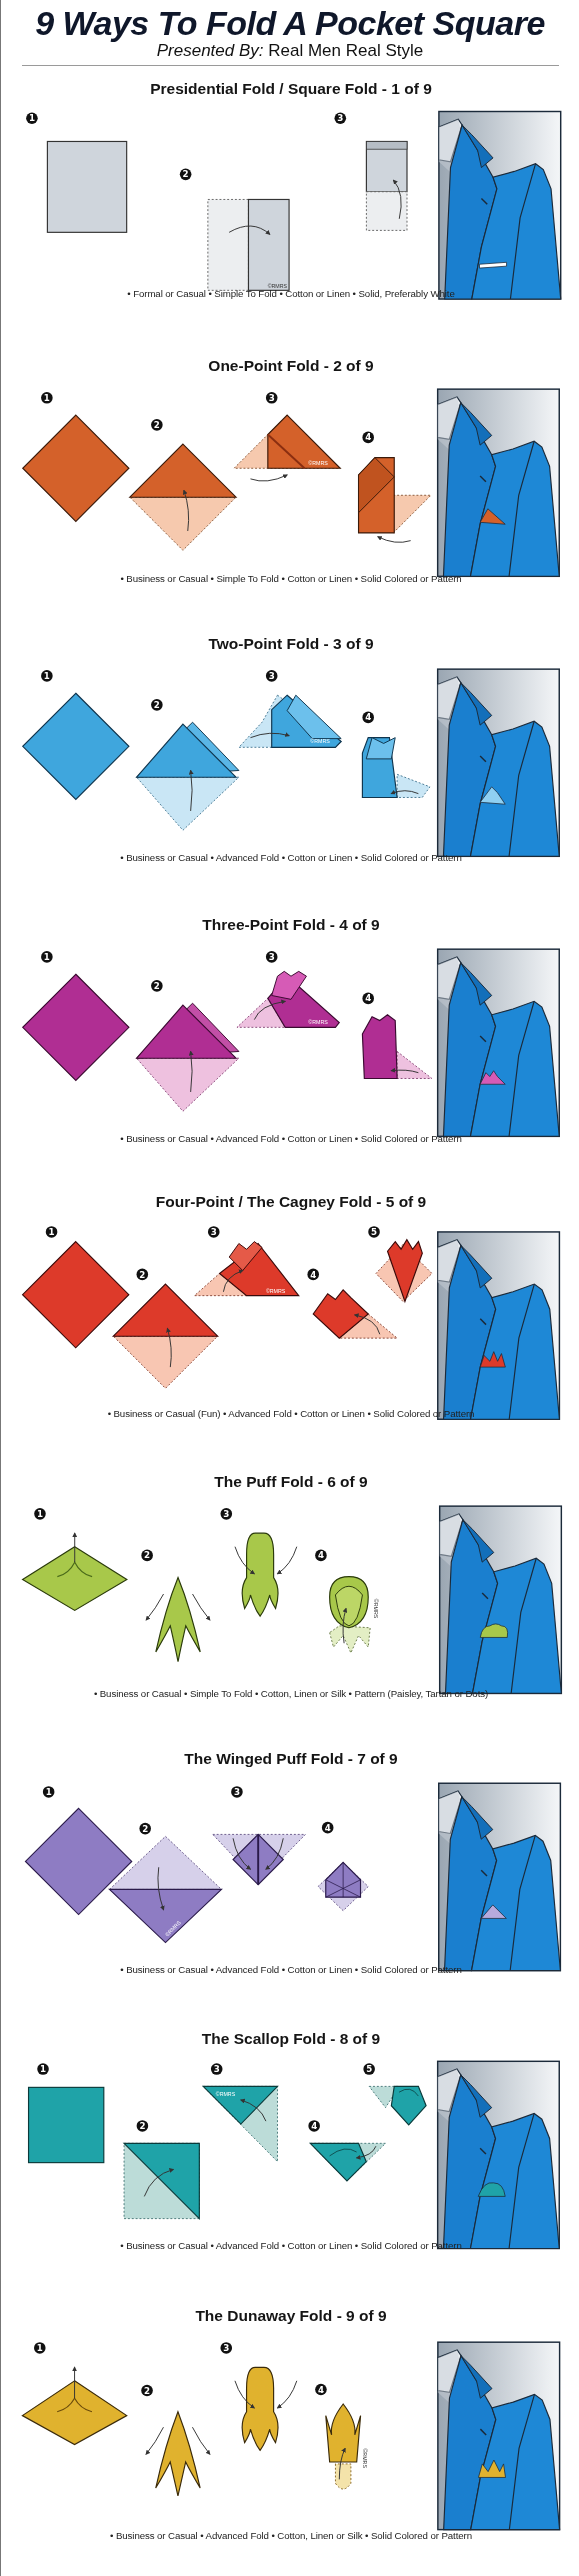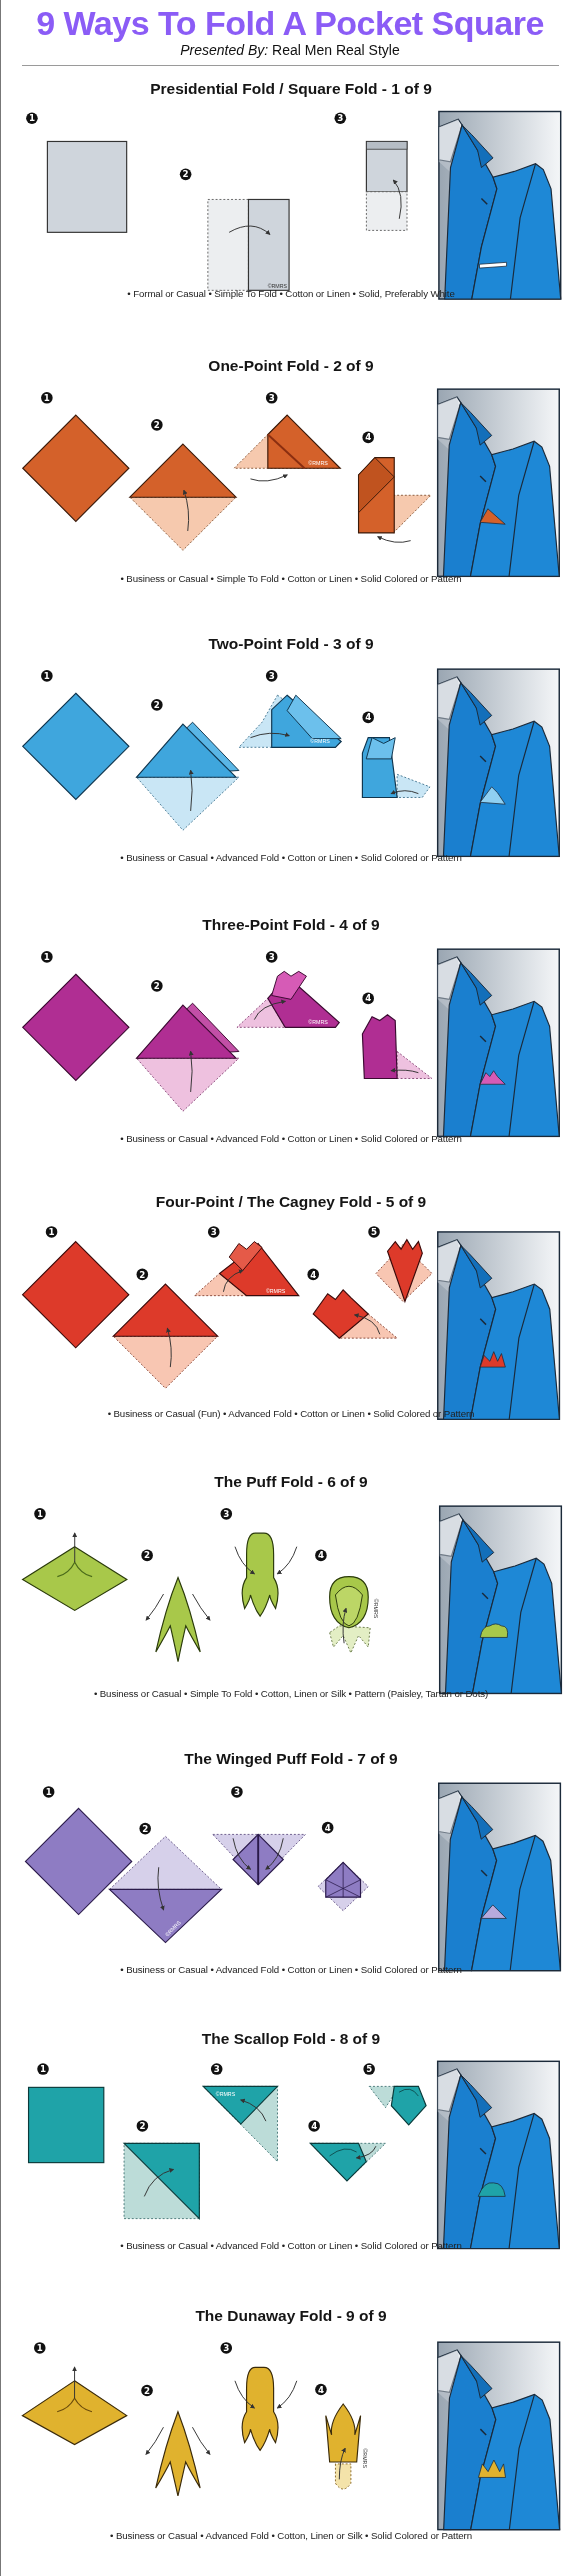--- a/index.html
+++ b/index.html
@@ -1,21 +1,21 @@
 <!DOCTYPE html>
 <html><head>
 <meta charset="utf-8">
 <style>
   * { box-sizing: border-box; margin: 0; padding: 0; }
   html, body { width: 580px; background: #ffffff; }
   body { font-family: "Liberation Sans", sans-serif; color: #111; }
   .page { width: 580px; height: 2576px; position: relative; border-left: 1px solid #777; border-right: 1px solid #777; background:#fff; overflow:hidden; }
   .header { text-align: center; padding-top: 3.9px; }
-  .title { font-size: 34px; font-weight: bold; letter-spacing: -0.5px; line-height: 39px; color: #8b5cf6; }
-  .subtitle { font-size: 14px; line-height: 15.5px; margin-top: 0px; }
+  .title { font-size: 34px; font-weight: bold; letter-spacing: -0.5px; line-height: 39px; color: #0f172a; font-style: italic; }
+  .subtitle { font-size: 17px; line-height: 15.5px; margin-top: 0px; }
   .subtitle .by { font-style: italic; }
   .subtitle .brand { font-weight: normal; }
   .rule { width: 537px; height: 1px; background: #9a9a9a; margin: 6.8px auto 0; }
   .section { position: absolute; left: 0; width: 580px; }
   .section-title { position: absolute; left: 0; width: 580px; text-align: center; font-size: 15.5px; font-weight: bold; color: #151515; }
   .section-svg { position: absolute; left: 0; }
   .section-notes { position: absolute; left: 0; width: 580px; text-align: center; font-size: 9.7px; color: #222; letter-spacing: -0.1px; }
   .step-num { font-family: "DejaVu Sans", sans-serif; font-weight: bold; font-size: 9px; fill: #fff; }
 </style>
 </head>

